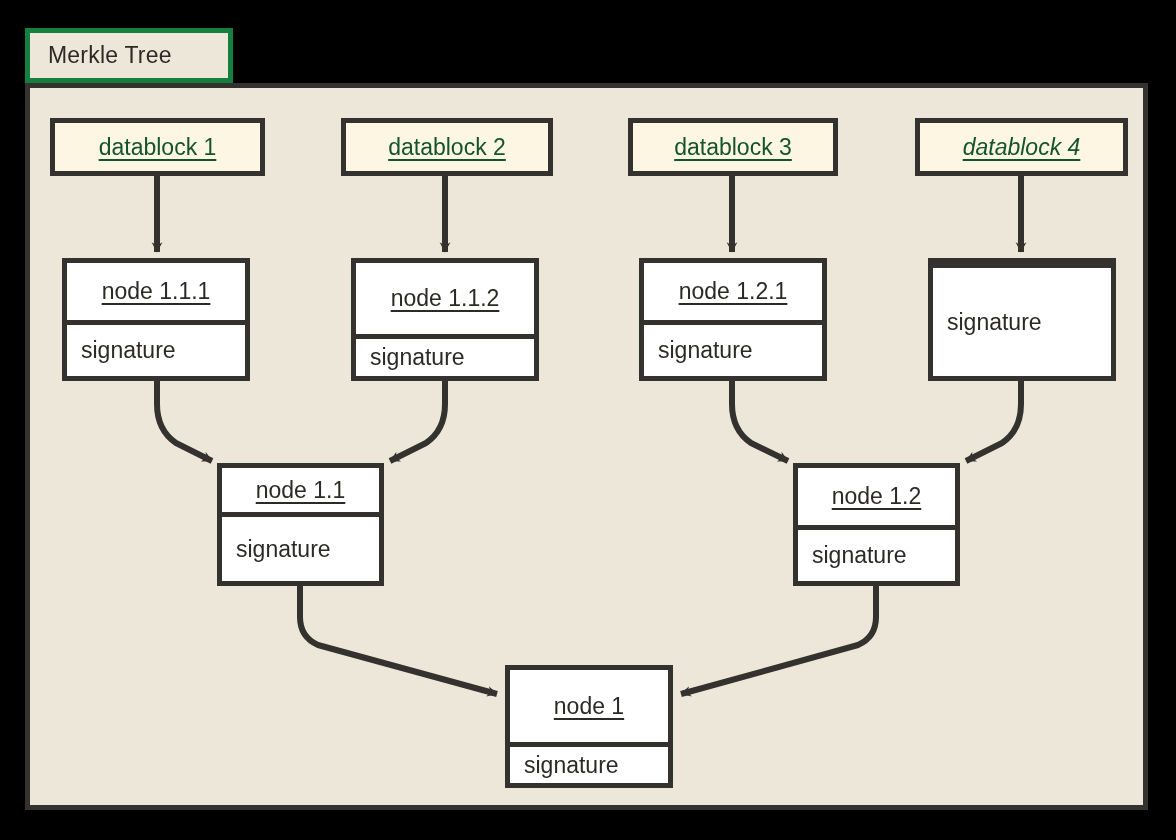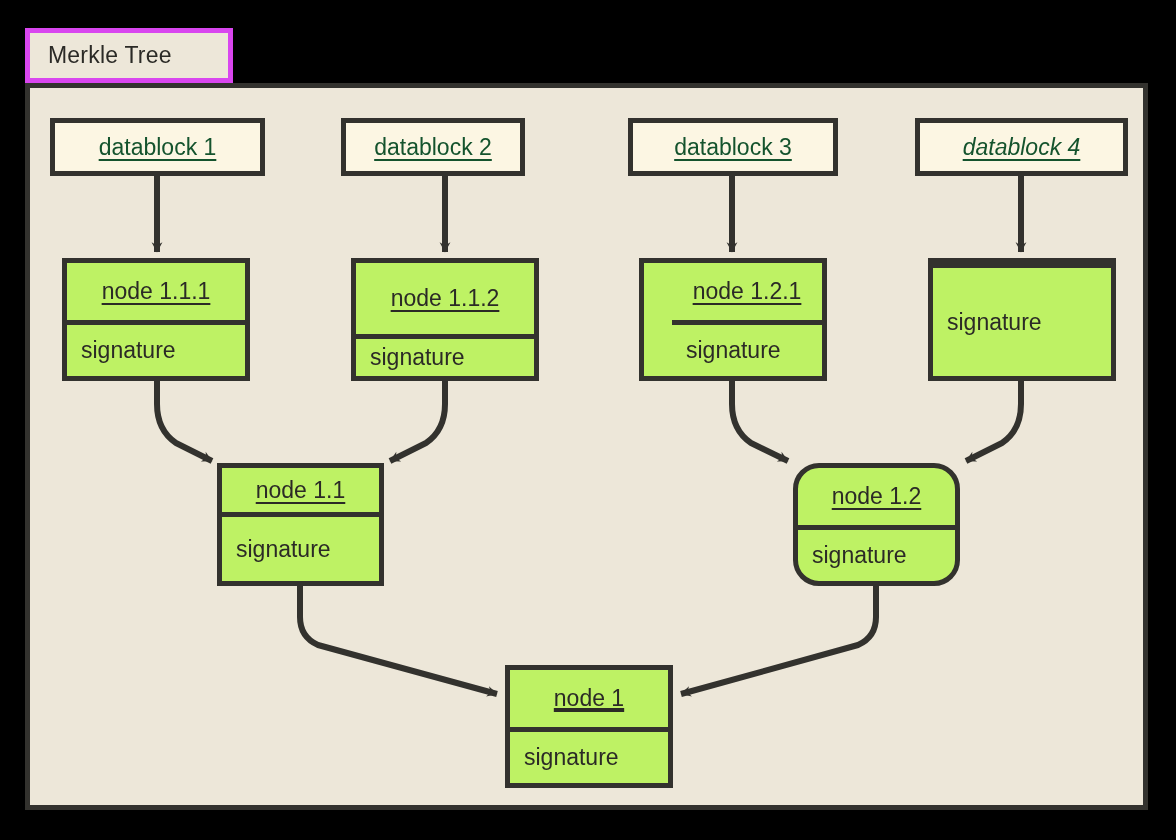--- a/index.html
+++ b/index.html
@@ -22,21 +22,21 @@
   }
 
   
   .frame-title {
     position: absolute;
     left: 25px;
     top: 28px;
     width: 208px;
     height: 55px;
     background: #EDE7D9;
-    border: 5px solid #d946ef;
+    border: 5px solid #15803d;
     box-sizing: border-box;
     display: flex;
     align-items: center;
     padding-left: 18px;
     font-size: 23px;
     color: #2B2A26;
     letter-spacing: 0.2px;
   }
   .frame-body {
     position: absolute;
@@ -57,21 +57,21 @@
     width: 1176px;
     height: 840px;
     pointer-events: none;
   }
   .canvas svg { display: block; }
 
   
   .node {
     position: absolute;
     box-sizing: border-box;
-    background: #bef264;
+    background: #ffffff;
     border: 5px solid #33322E;
     display: flex;
     flex-direction: column;
   }
   .node .title-row {
     flex: 0 0 auto;
     display: flex;
     align-items: center;
     justify-content: center;
     color: #2B2A26;
@@ -149,21 +149,21 @@
         <path d="M300,586 L300,617 Q300,637 318,645 L497,694"></path>
 
         <path d="M876,586 L876,617 Q876,637 858,645 L681,694"></path>
       </g>
     </svg>
   </div>
 
   <div class="leafbox" style="left:50px;  top:118px; width:215px; height:58px;">
     <span>datablock 1</span>
   </div>
-  <div class="leafbox" style="left:341px; top:118px; width:184px; height:58px;">
+  <div class="leafbox" style="left:341px; top:118px; width:212px; height:58px;">
     <span>datablock 2</span>
   </div>
   <div class="leafbox" style="left:628px; top:118px; width:210px; height:58px;">
     <span>datablock 3</span>
   </div>
   <div class="leafbox" style="left:915px; top:118px; width:213px; height:58px;font-style:italic;">
     <span>datablock 4</span>
   </div>
 
   <div class="node" style="left:62px;  top:258px; width:188px; height:123px;">
@@ -179,21 +179,21 @@
   <div class="node" style="left:351px; top:258px; width:188px; height:123px;">
     <div class="title-row" style="height:71px;">
       <span>node 1.1.2</span>
     </div>
     <div class="divider"></div>
     <div class="sig-row">
       <span>signature</span>
     </div>
   </div>
 
-  <div class="node" style="left:639px; top:258px; width:188px; height:123px;padding-left:28px;">
+  <div class="node" style="left:639px; top:258px; width:188px; height:123px;">
     <div class="title-row" style="height:57px;">
       <span>node 1.2.1</span>
     </div>
     <div class="divider"></div>
     <div class="sig-row">
       <span>signature</span>
     </div>
   </div>
 
   <div class="node" style="left:928px; top:258px; width:188px; height:123px;">
@@ -206,32 +206,32 @@
   <div class="node" style="left:217px; top:463px; width:167px; height:123px;">
     <div class="title-row" style="height:44px;">
       <span>node 1.1</span>
     </div>
     <div class="divider"></div>
     <div class="sig-row">
       <span>signature</span>
     </div>
   </div>
 
-  <div class="node" style="left:793px; top:463px; width:167px; height:123px;border-radius:26px;">
+  <div class="node" style="left:793px; top:463px; width:167px; height:123px;">
     <div class="title-row" style="height:57px;">
       <span>node 1.2</span>
     </div>
     <div class="divider"></div>
     <div class="sig-row">
       <span>signature</span>
     </div>
   </div>
 
   <div class="node" style="left:505px; top:665px; width:168px; height:123px;">
-    <div class="title-row" style="height:57px;text-decoration:underline;">
+    <div class="title-row" style="height:72px;">
       <span>node 1</span>
     </div>
     <div class="divider"></div>
     <div class="sig-row">
       <span>signature</span>
     </div>
   </div>
 
 </div>
 

